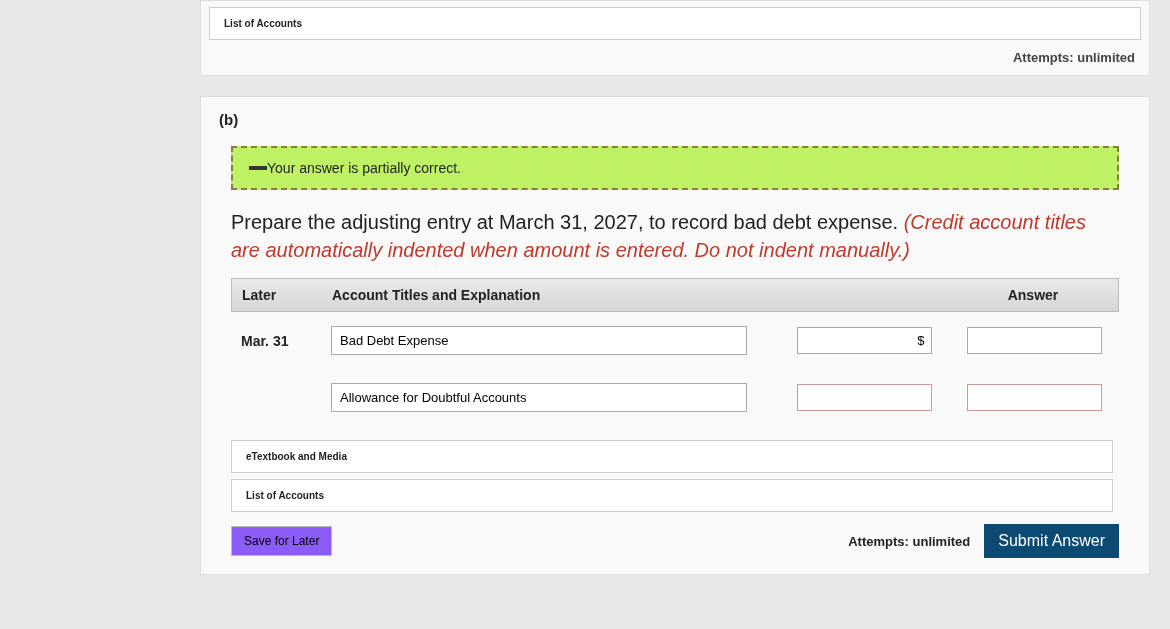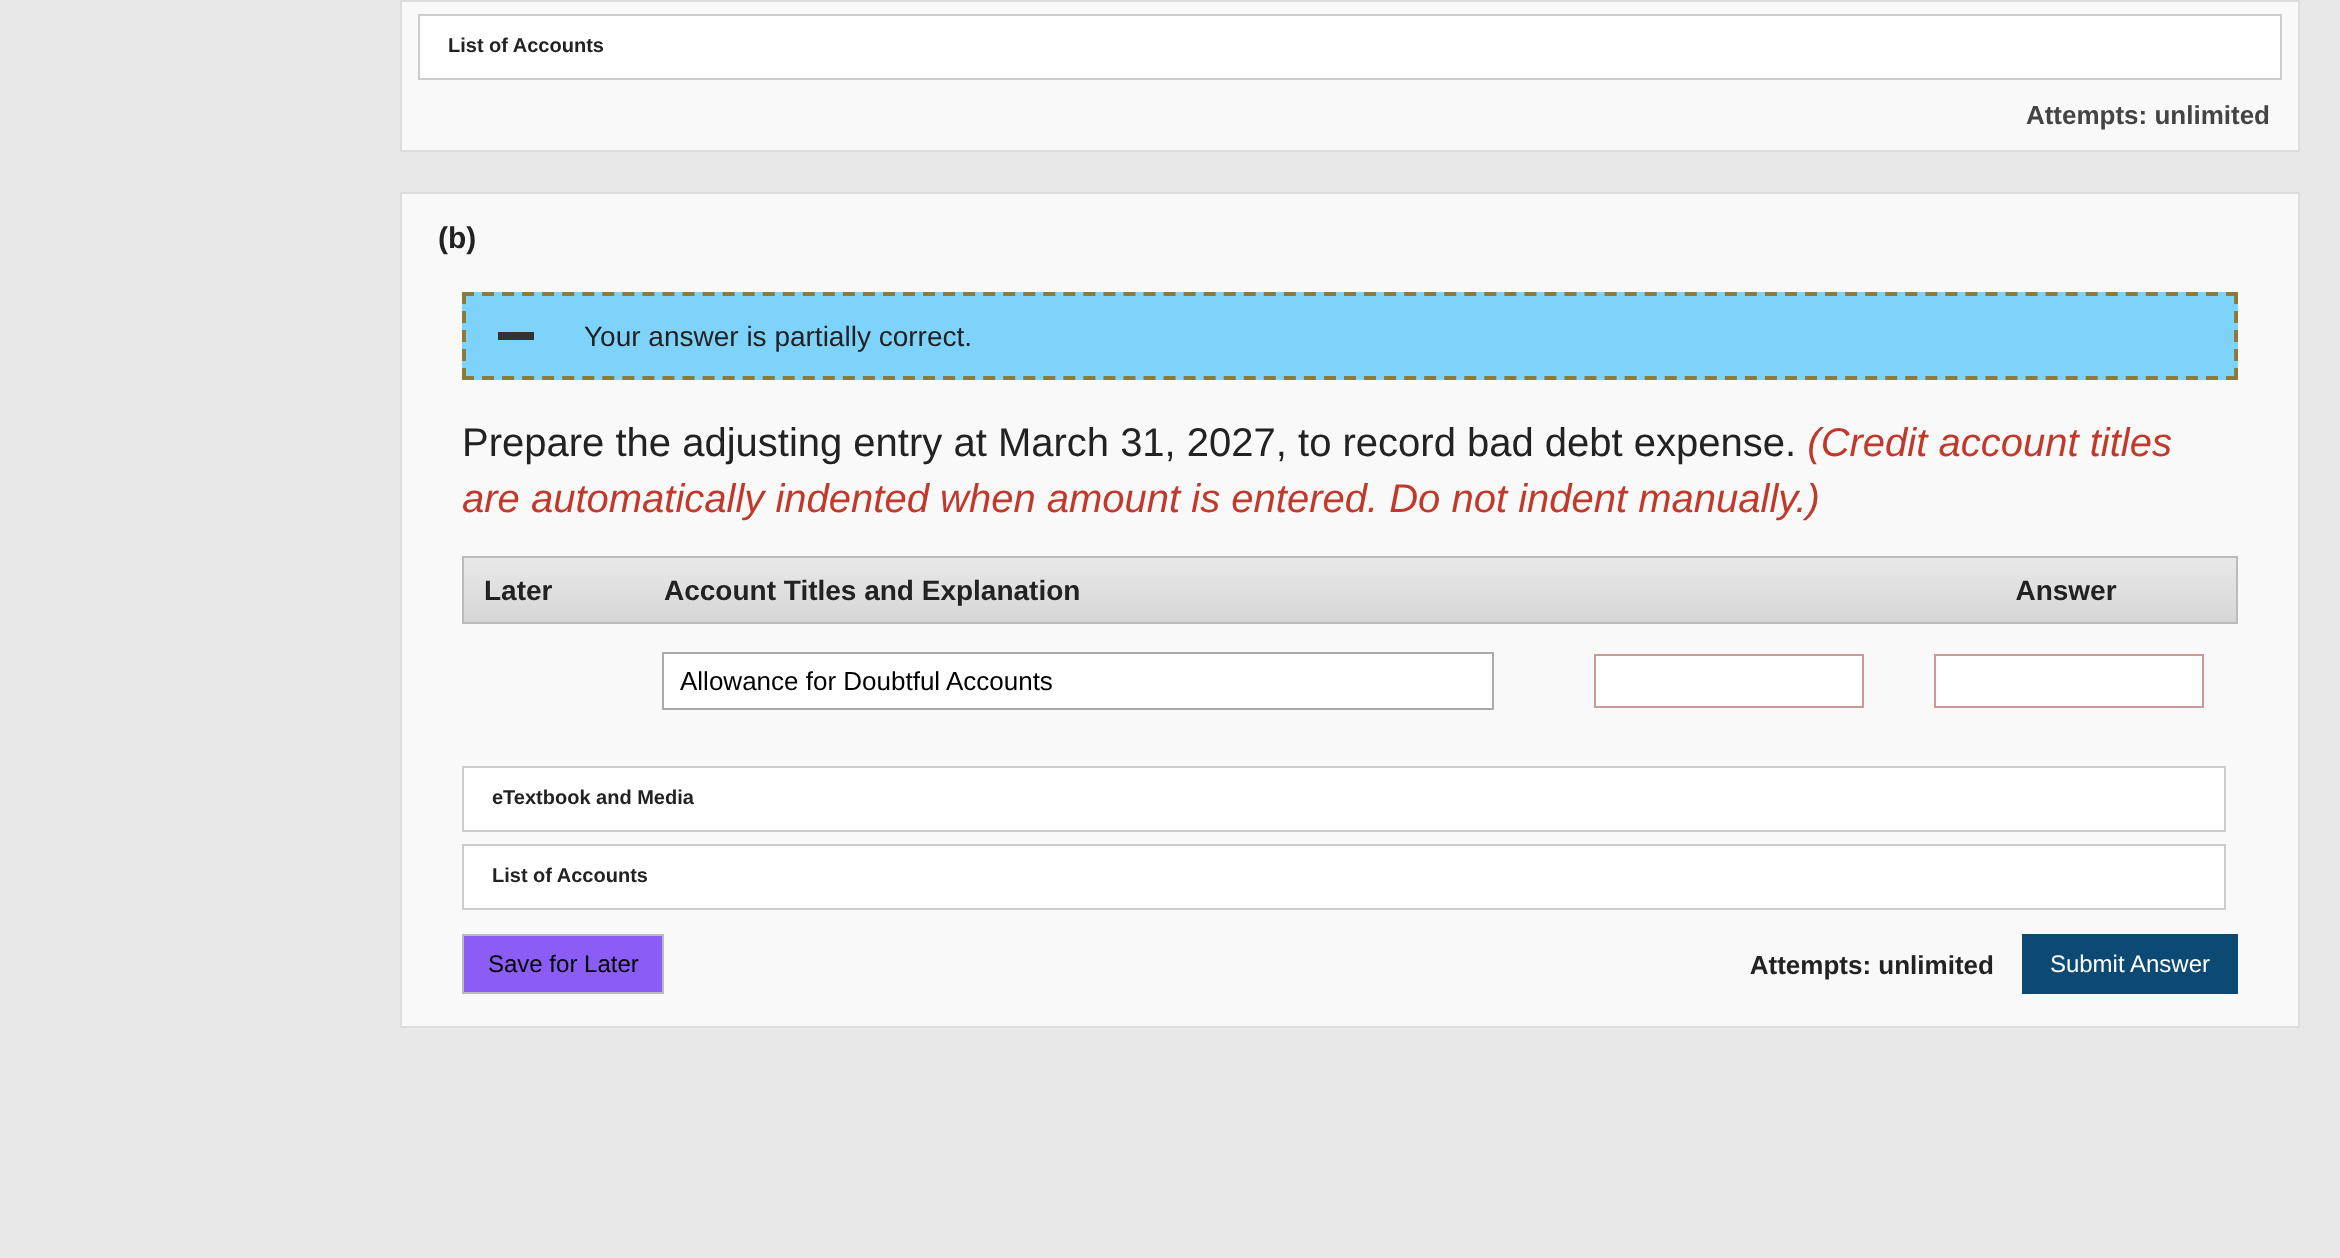--- a/index.html
+++ b/index.html
@@ -34,26 +34,26 @@
     color: #444;
   }
   .part-label {
     padding: 14px 18px 8px 18px;
     font-weight: bold;
     font-size: 15px;
   }
   .feedback-box {
     margin: 10px 30px 18px 30px;
     border: 2px dashed #8a7a3b;
-    background: #7dd3fc;
+    background: #bef264;
     padding: 12px 16px;
     font-size: 14px;
     display: flex;
     align-items: center;
-    gap: 25px;
+    gap: 0;
   }
   .feedback-icon {
     width: 18px; height: 4px;
     background: #333;
     display: inline-block;
   }
   .instruction {
     padding: 0 30px 14px 30px;
     font-size: 20px;
     line-height: 1.4;
@@ -108,21 +108,21 @@
     font-size: 12px;
     cursor: pointer;
   }
   .spacer { flex: 1; }
   .attempts-inline { font-size: 13px; font-weight: bold; }
   .submit-btn {
     background: #0d4a73;
     color: #fff;
     border: none;
     padding: 8px 14px;
-    font-size: 12px;
+    font-size: 16px;
     cursor: pointer;
   }
 </style>
 </head>
 <body>
 
 <div class="card">
   <div class="link-row">List of Accounts</div>
   <div class="attempts-line">Attempts: unlimited</div>
 </div>
@@ -140,20 +140,32 @@
     <span class="note">(Credit account titles are automatically indented when amount is entered. Do not indent manually.)</span>
   </div>
 
   <div class="journal">
     <div class="jhead">
       <div class="col-date">Later</div>
       <div class="col-acct">Account Titles and Explanation</div>
       <div class="col-debit">Answer</div>
     </div>
 
+    <div class="jrow">
+      <div class="col-date">Mar. 31</div>
+      <div class="col-acct">
+        <input class="acct-input" value="Bad Debt Expense" style="">
+      </div>
+      <div class="col-debit">
+        <input class="amt-input" value="$" style="">
+      </div>
+      <div class="col-credit">
+        <input class="amt-input" value="" style="">
+      </div>
+    </div>
 
     <div class="jrow">
       <div class="col-date"></div>
       <div class="col-acct">
         <input class="acct-input" value="Allowance for Doubtful Accounts" style="">
       </div>
       <div class="col-debit">
         <input class="amt-input" value="" style="">
       </div>
       <div class="col-credit">

